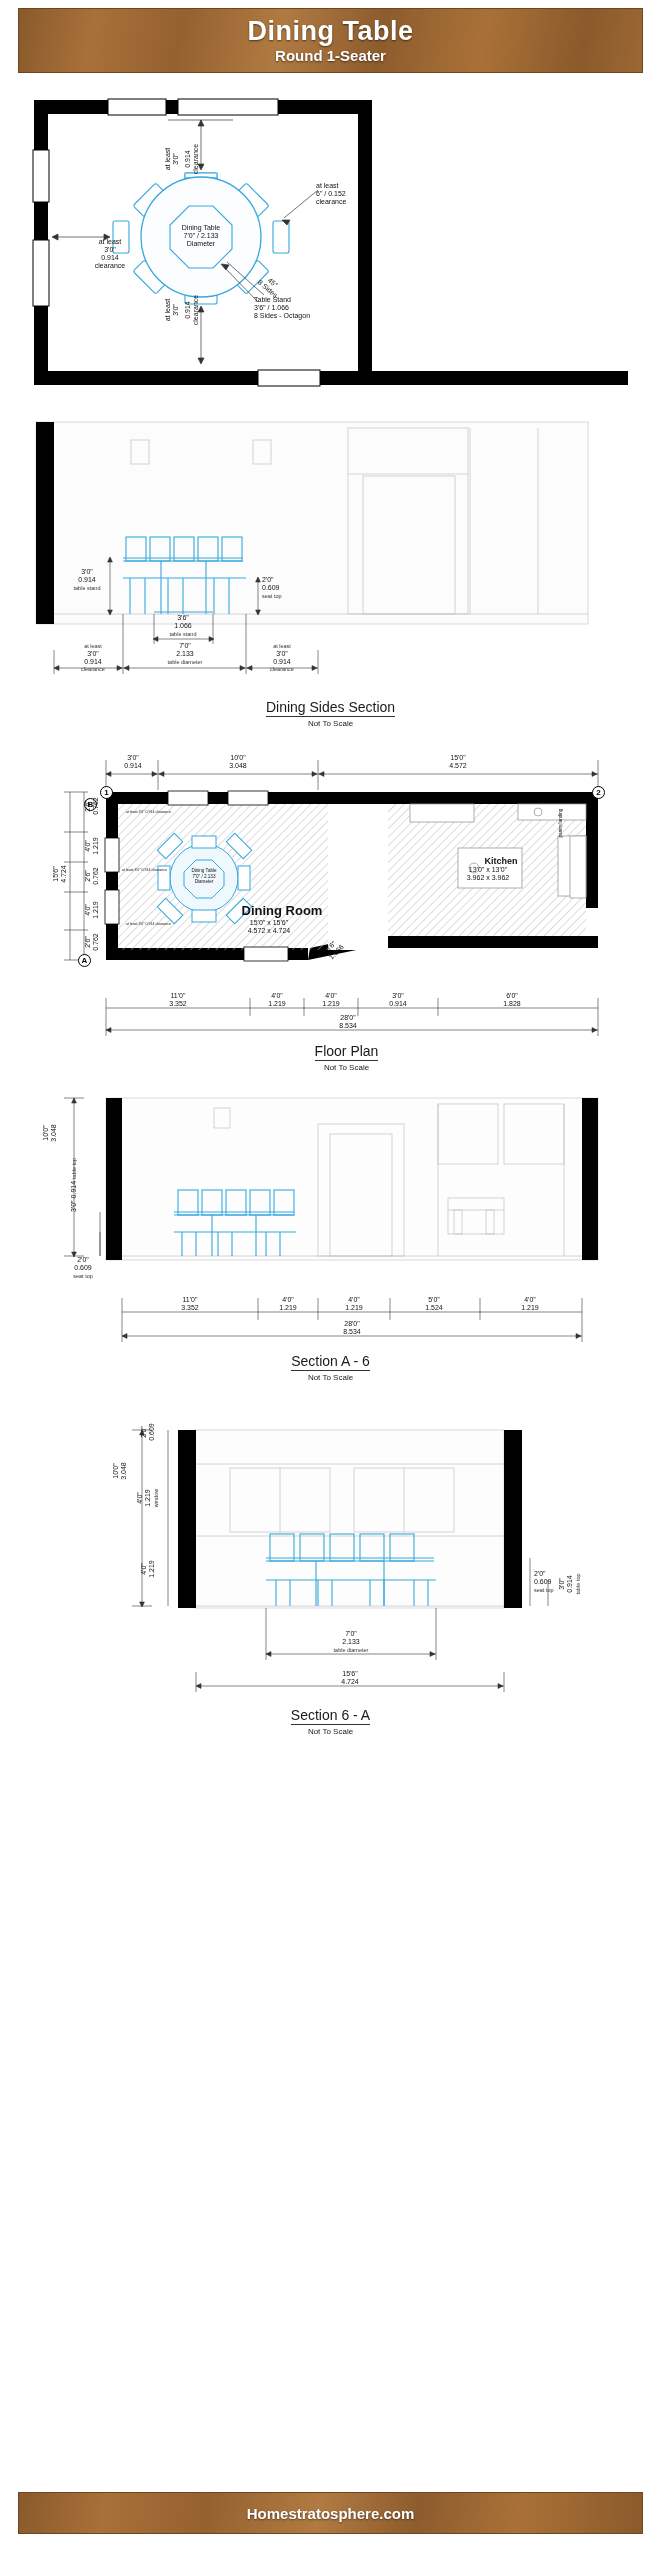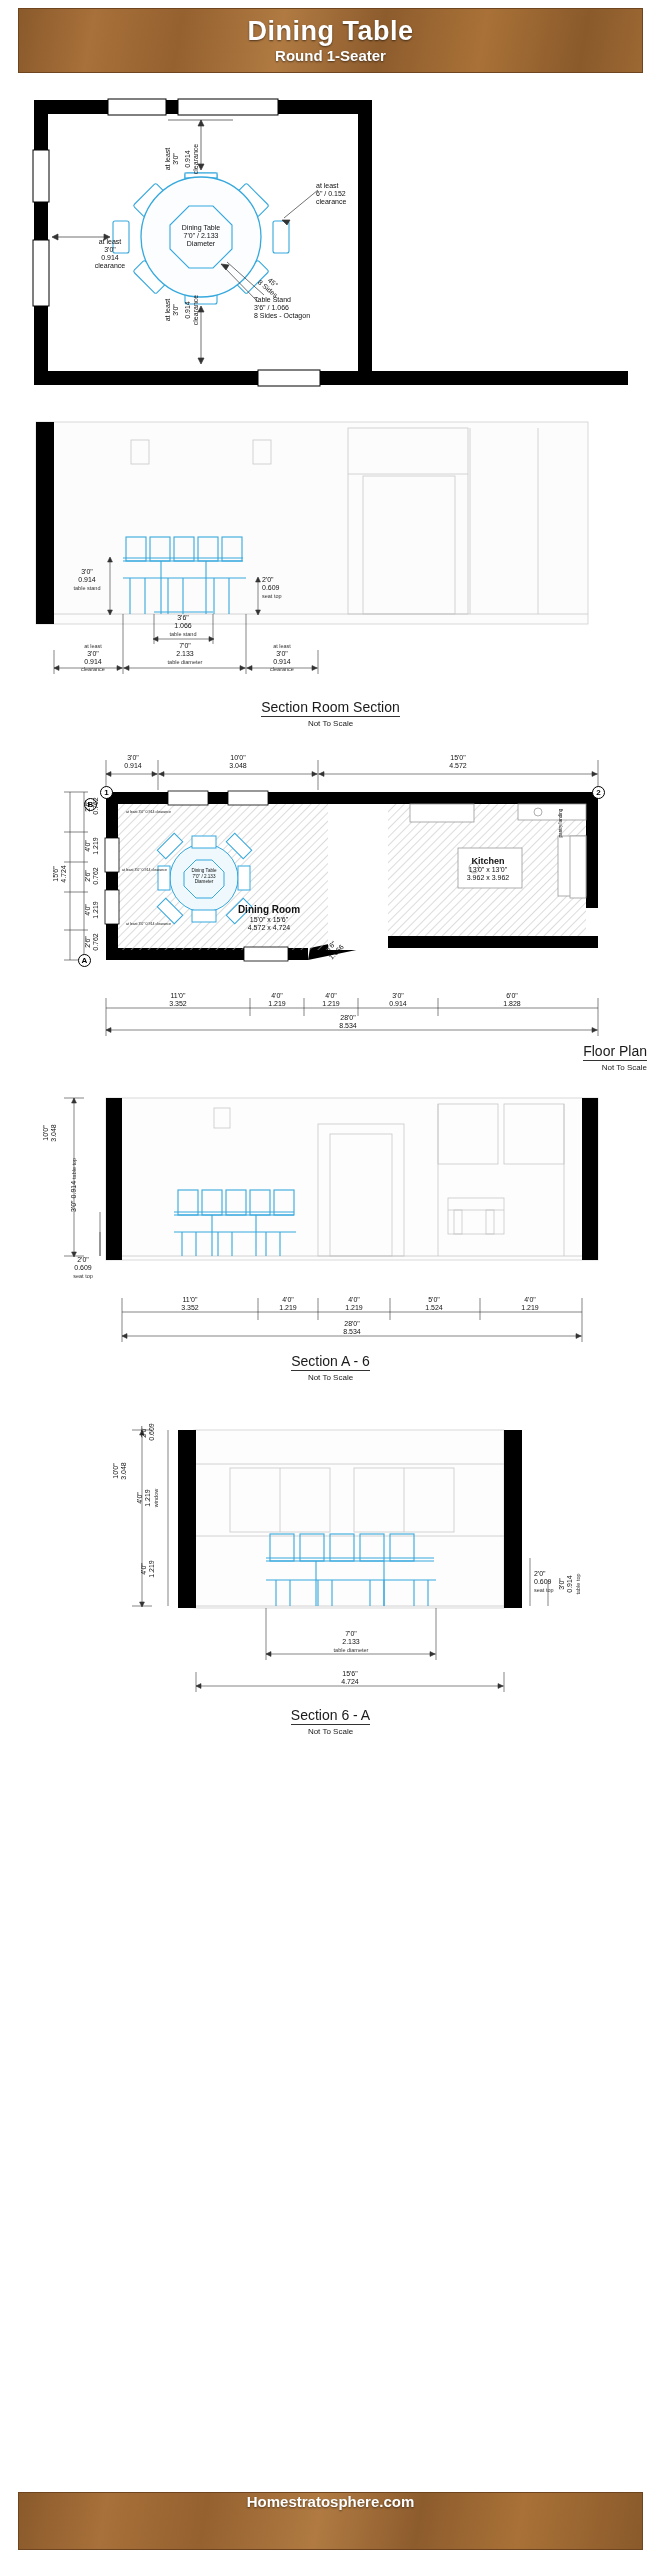--- a/index.html
+++ b/index.html
@@ -38,24 +38,24 @@
   .banner-sub {
     font-size: 15px;
     font-weight: bold;
     margin-top: 2px;
   }
 
   
   .footer {
     position: absolute;
     left: 18px; top: 2492px;
-    width: 625px; height: 58px;
+    width: 625px; height: 42px;
     background: linear-gradient(100deg,#8a5a2b 0%, #a8703a 14%, #95612f 30%, #b07a42 48%, #8d5c2d 64%, #a97137 80%, #8a5a2b 100%);
     border: 1px solid #6e451f;
-    display: flex; justify-content: center;
+    display: flex; align-items: center; justify-content: center;
     color: #fff; font-size: 15px; font-weight: bold;
     text-shadow: 0 1px 2px rgba(0,0,0,.5);
   }
 
   
   .panel { position: absolute; }
 
   .caption {
     position: absolute;
     width: 100%;
@@ -80,21 +80,21 @@
   }
   .dimtxt .sm { font-size: 5.5px; color: #333; }
   .lbl {
     position: absolute;
     font-size: 7px;
     color: #111;
     text-align: center;
     line-height: 1.15;
     white-space: nowrap;
   }
-  .lbl-b { font-weight: bold; }
+  .lbl-b { font-weight: bold; padding-left: 26px; }
   svg { position: absolute; left: 0; top: 0; overflow: visible; }
 
   .rnum {
     position: absolute;
     width: 13px; height: 13px;
     border: 1px solid #000; border-radius: 50%;
     background: #fff;
     font-size: 8px; font-weight: bold;
     display: flex; align-items: center; justify-content: center;
   }
@@ -330,21 +330,21 @@
     <span class="sm">table diameter</span>
   </div>
   <div class="dimtxt" style="left:234px; top:224px; width:60px;">
     <span class="sm">at least</span><br>
     <span>3'0"</span><br>
     <span>0.914</span><br>
     <span class="sm">clearance</span>
   </div>
 
   <div class="caption" style="left:0; top:280px;">
-    <div class="c1">Section Room Section</div>
+    <div class="c1">Dining Sides Section</div>
     <div class="c2">Not To Scale</div>
   </div>
 </div>
 
 <div class="panel" style="left:18px; top:740px; width:625px; height:335px;">
   <svg width="625" height="335" viewBox="0 0 625 335">
     <defs>
       <pattern id="hatch" width="6" height="6" patternUnits="userSpaceOnUse" patternTransform="rotate(45)">
         <line x1="0" y1="0" x2="0" y2="6" stroke="#b9b9b9" stroke-width="1"></line>
       </pattern>
@@ -480,21 +480,21 @@
   <div class="dimtxt" style="left:34px; top:160px; width:52px; transform:rotate(-90deg); transform-origin:left top;">
     <span>15'6"</span><br><span>4.724</span>
   </div>
 
   <div class="lbl" style="left:410px; top:116px; width:120px;">
     <span class="lbl-b" style="font-size:9px;">Kitchen</span><br>
     <span>13'0" x 13'0"</span><br>
     <span>3.962 x 3.962</span>
   </div>
   <div class="lbl" style="left:186px; top:164px; width:130px;">
-    <span class="lbl-b" style="font-size:10px;">Dining Room</span><br>
+    <span class="lbl-b" style="font-size:13px;">Dining Room</span><br>
     <span>15'0" x 15'6"</span><br>
     <span>4.572 x 4.724</span>
   </div>
   <div class="lbl" style="left:152px; top:128px; width:68px; font-size:4.6px; line-height:1.2;">
     <span>Dining Table</span><br>
     <span>7'0"  /  2.133</span><br>
     <span>Diameter</span>
   </div>
   <div class="lbl" style="left:108px; top:70px; width:16px; font-size:3.6px; line-height:1.25;">at least 3'0" 0.914 clearance</div>
   <div class="lbl" style="left:104px; top:128px; width:18px; font-size:3.6px; line-height:1.25;">at least 3'0" 0.914 clearance</div>
@@ -517,21 +517,21 @@
   <div class="dimtxt" style="left:352px; top:252px; width:56px;">
     <span>3'0"</span><br><span>0.914</span>
   </div>
   <div class="dimtxt" style="left:466px; top:252px; width:56px;">
     <span>6'0"</span><br><span>1.828</span>
   </div>
   <div class="dimtxt" style="left:300px; top:274px; width:60px;">
     <span>28'0"</span><br><span>8.534</span>
   </div>
 
-  <div class="caption" style="left:4px; top:302px;text-align:right;">
+  <div class="caption" style="left:16px; top:302px;">
     <div class="c1">Floor Plan</div>
     <div class="c2">Not To Scale</div>
   </div>
 </div>
 
 <div class="panel" style="left:18px; top:1090px; width:625px; height:310px;">
   <svg width="625" height="310" viewBox="0 0 625 310">
     <rect x="88" y="8" width="492" height="162" fill="#fdfdfd" stroke="#d0d0d0" stroke-width="0.8"></rect>
     <rect x="88" y="8" width="16" height="162" fill="#000"></rect>
     <rect x="564" y="8" width="16" height="162" fill="#000"></rect>

